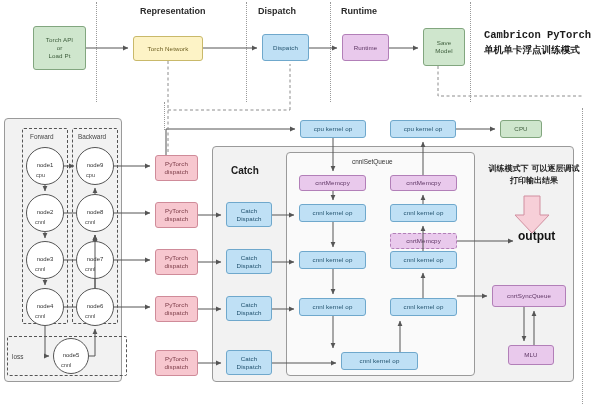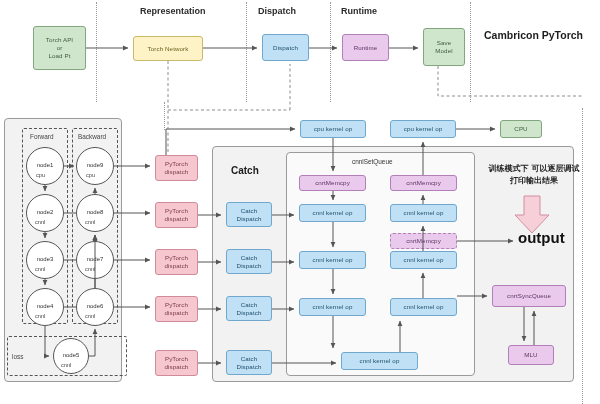--- a/index.html
+++ b/index.html
@@ -36,40 +36,41 @@
   
   .hdr{position:absolute;font-size:9px;font-weight:bold;color:#2b2b2b;}
   .lbl{position:absolute;font-size:6.4px;color:#444;}
   .big{position:absolute;font-size:10px;font-weight:bold;color:#1c1c1c;}
   .cnlabel{position:absolute;font-size:6.4px;color:#333;}
   .cjk{position:absolute;font-size:8px;font-weight:bold;color:#222;
        text-align:center;line-height:1.45;
        font-family:"DejaVu Sans","Liberation Sans",sans-serif;}
   .brand{position:absolute;font-size:10.5px;font-weight:bold;color:#1c1c1c;
          text-align:left;line-height:1.5;
-         font-family:Liberation Sans, sans-serif;}
-  .outtxt{position:absolute;font-size:15px;font-weight:bold;color:#111;}
+         font-family:Liberation Mono, monospace;}
+  .outtxt{position:absolute;font-size:12px;font-weight:bold;color:#111;}
   .wm{position:absolute;font-size:20px;color:rgba(150,150,150,.42);
       font-family:"DejaVu Sans","Liberation Sans",sans-serif;}
   .vdot{position:absolute;width:0;border-left:1.3px dotted #9a9a9a;}
 
   svg.ov{position:absolute;left:0;top:0;width:600px;height:404px;
          pointer-events:none;overflow:visible;}
 </style>
 </head>
 <body>
 
 <div id="stage">
 
   <div class="hdr" style="left:140px;top:6px;">Representation</div>
   <div class="hdr" style="left:258px;top:6px;">Dispatch</div>
   <div class="hdr" style="left:341px;top:6px;">Runtime</div>
 
   <div class="brand" style="left:484px;top:28px;width:116px;">
     <div>Cambricon PyTorch</div>
+    <div style="font-size:9.6px;">单机单卡浮点训练模式</div>
   </div>
 
   <div class="vdot" style="left:96px;top:2px;height:100px;"></div>
   <div class="vdot" style="left:246px;top:2px;height:100px;"></div>
   <div class="vdot" style="left:330px;top:2px;height:100px;"></div>
   <div class="vdot" style="left:470px;top:2px;height:100px;"></div>
 
   <div class="vdot" style="left:164px;top:102px;height:28px;"></div>
   <div class="vdot" style="left:582px;top:108px;height:296px;"></div>
 

